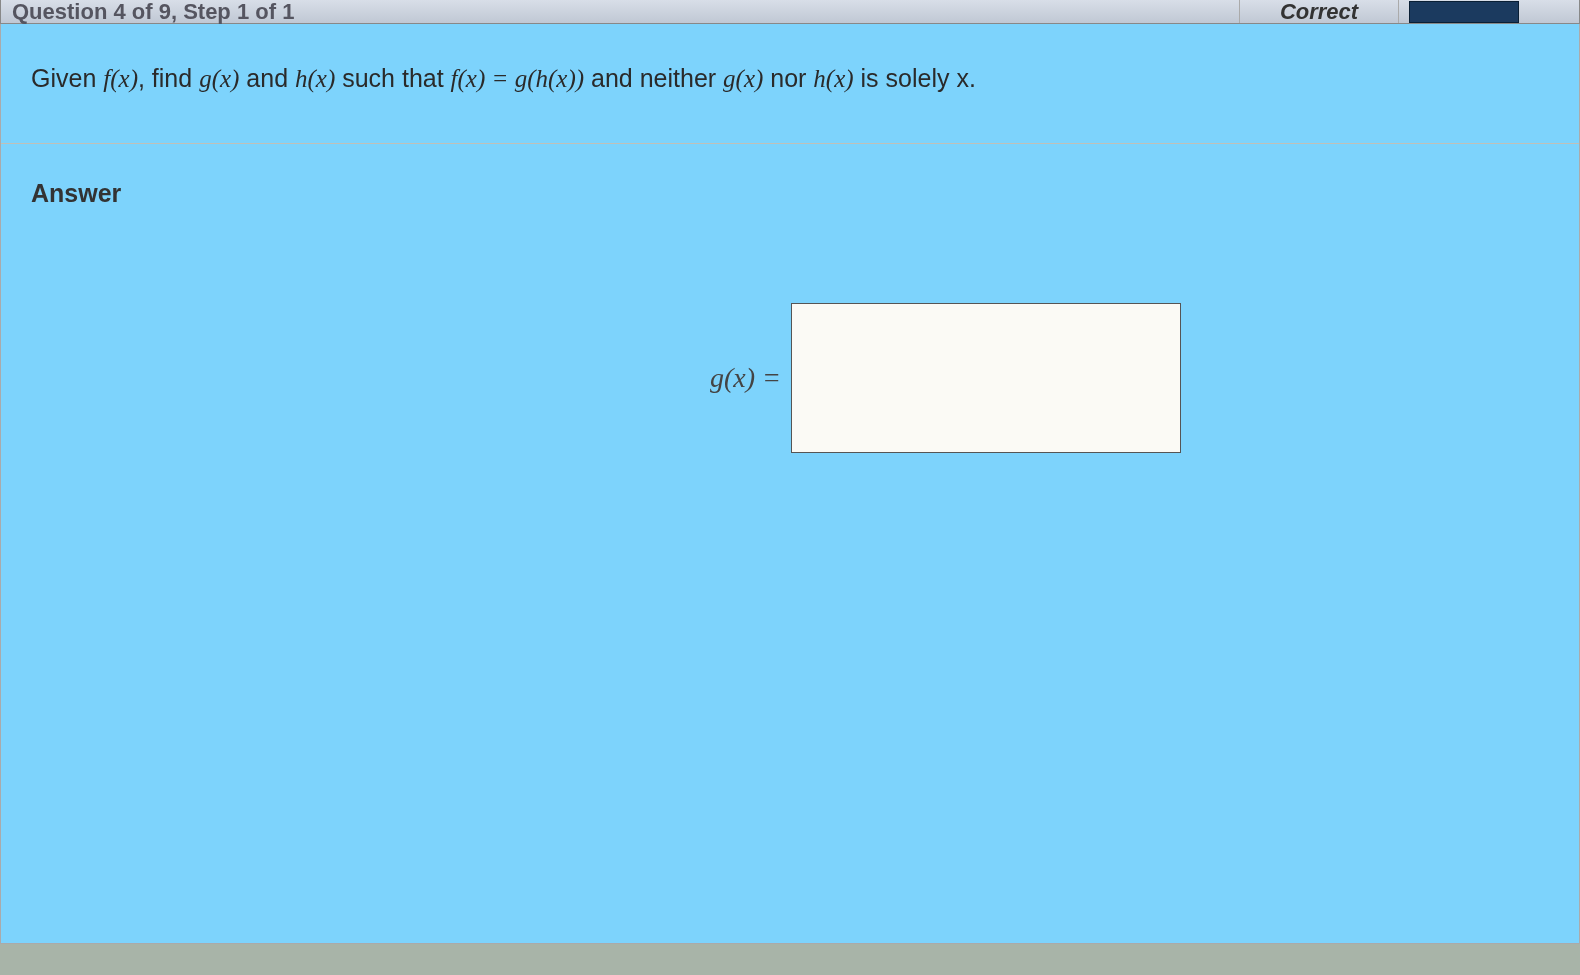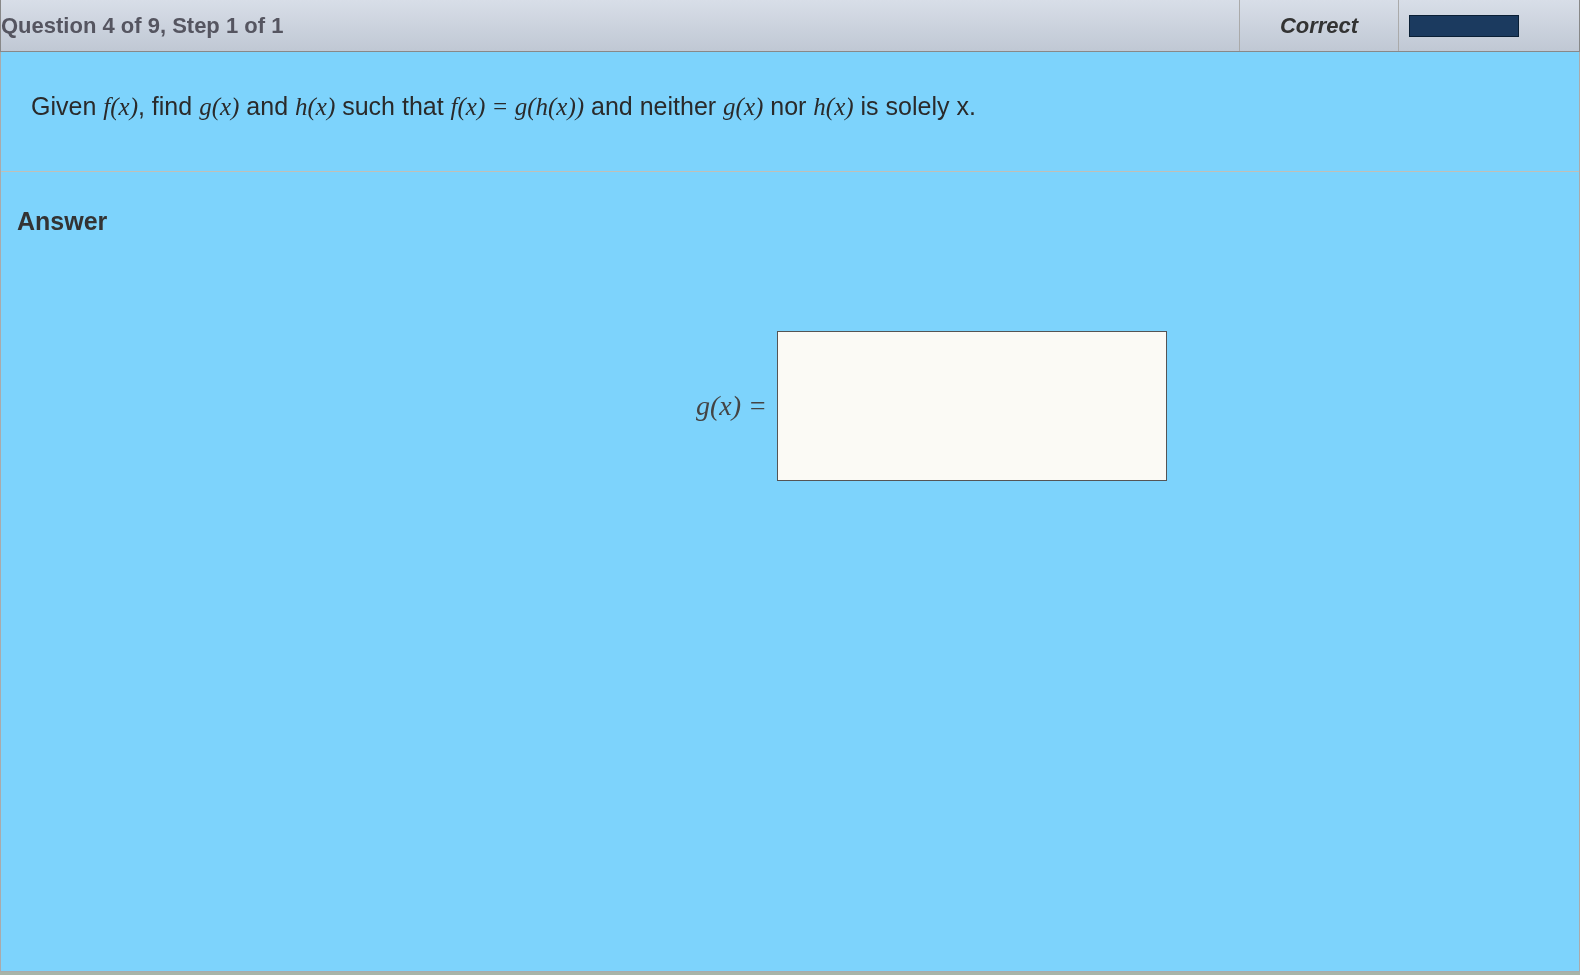--- a/index.html
+++ b/index.html
@@ -13,25 +13,25 @@
       background: #a8b4a8;
       width: 1580px;
       height: 975px;
       overflow: hidden;
       padding: 0;
     }
     
     .header-bar {
       display: flex;
       align-items: center;
-      height: 52px;
+      height: 24px;
       background: linear-gradient(to bottom, #d8dee8, #c0c8d4);
       border: 1px solid #888;
       border-top: none;
-      padding-left: 0;
+      padding-left: 11px;
     }
     
     .question-label {
       font-size: 22px;
       font-weight: bold;
       color: #555560;
       flex: 1;
     }
     
     .correct-box {
@@ -107,21 +107,21 @@
       display: block;
       padding: 3px 8px 0 8px;
     }
     
     .fx-italic {
       font-style: italic;
       font-family: 'Times New Roman', serif;
     }
     
     .answer-section {
-      padding: 35px 16px;
+      padding: 35px 30px;
     }
     
     .answer-label {
       font-size: 25px;
       font-weight: bold;
       color: #333;
     }
     
     .answer-inputs {
       margin-top: 95px;

